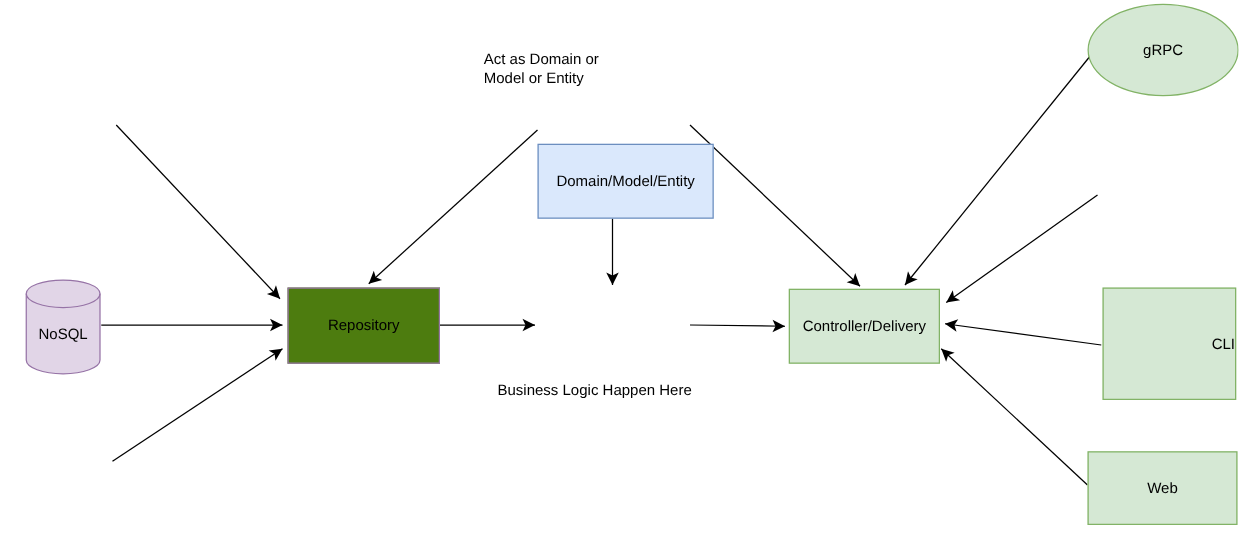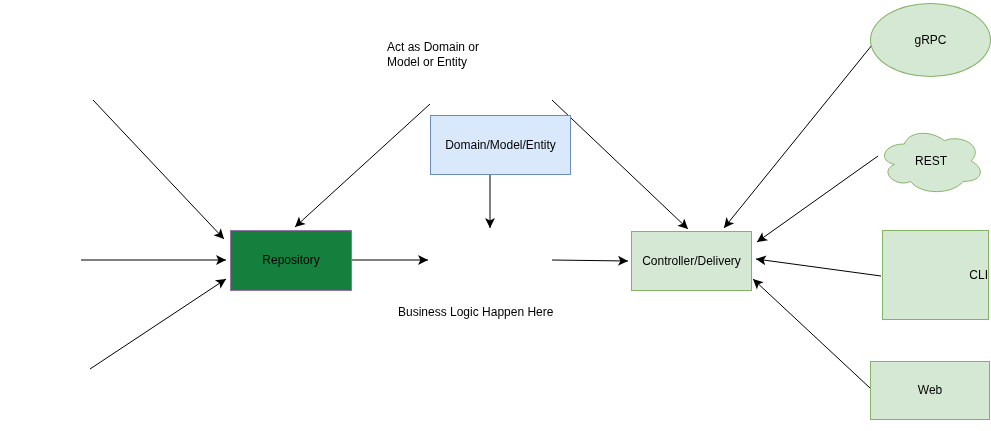--- a/index.html
+++ b/index.html
@@ -7,21 +7,21 @@
     position:relative;width:991px;height:431px;background:#ffffff;
     font-family:"Liberation Sans",sans-serif;font-size:12px;color:#000;
     overflow:hidden;
   }
   .edges{position:absolute;left:0;top:0;}
   .node{
     position:absolute;display:flex;align-items:center;justify-content:center;
     text-align:center;box-sizing:border-box;line-height:15px;
   }
   .rect{border:1px solid;}
-  .purple{background:#15803d;border-color:#9673A6;text-align:center;}
+  .purple{background:#4d7c0f;border-color:#9673A6;text-align:center;}
   .blue{background:#DAE8FC;border-color:#6C8EBF;}
   .yellow{background:#FFF2CC;border-color:#D6B656;}
   .green{background:#D5E8D4;border-color:#82B366;}
   .ellipse{border-radius:50%;}
   .shape-svg{position:absolute;left:0;top:0;width:100%;height:100%;}
   .cyl-label{position:relative;padding-top:12px;}
   .cloud-label{position:relative;}
   .note{position:absolute;text-align:left;white-space:pre-line;line-height:15px;}
 </style>
 </head>
@@ -43,45 +43,46 @@
     <line x1="352" y1="260" x2="428" y2="260" stroke="#000" stroke-width="1" marker-end="url(#arrowhead)"></line>
     <line x1="552" y1="260" x2="628" y2="261" stroke="#000" stroke-width="1" marker-end="url(#arrowhead)"></line>
     <line x1="552" y1="100" x2="688" y2="229" stroke="#000" stroke-width="1" marker-end="url(#arrowhead)"></line>
     <line x1="872" y1="45" x2="724" y2="228" stroke="#000" stroke-width="1" marker-end="url(#arrowhead)"></line>
     <line x1="878" y1="156" x2="757" y2="242" stroke="#000" stroke-width="1" marker-end="url(#arrowhead)"></line>
     <line x1="881" y1="276" x2="756" y2="259" stroke="#000" stroke-width="1" marker-end="url(#arrowhead)"></line>
     <line x1="870" y1="388" x2="753" y2="279" stroke="#000" stroke-width="1" marker-end="url(#arrowhead)"></line>
   </svg>
 
 
+  <div class="node" style="left:20px;top:223px;width:61px;height:77px;">
+    <svg class="shape-svg" viewBox="0 0 61 77">
+      <path d="M1 12 A 29.5 11 0 0 1 60 12 L 60 65 A 29.5 11 0 0 1 1 65 Z" fill="#E1D5E7" stroke="#9673A6" stroke-width="1"></path>
+      <path d="M1 12 A 29.5 11 0 0 0 60 12" fill="none" stroke="#9673A6" stroke-width="1"></path>
+    </svg>
+    <span class="cyl-label">NoSQL</span>
+  </div>
 
 
   <div class="node rect purple" style="left:230px;top:230px;width:122px;height:61px;">
     <span>Repository</span>
   </div>
 
 
   <div class="node rect blue" style="left:430px;top:71px;width:141px;height:60px;margin-top:44px;">
     <span>Domain/Model/Entity</span>
   </div>
 
   <div class="node rect green" style="left:631px;top:231px;width:121px;height:60px;">
     <span>Controller/Delivery</span>
   </div>
 
   <div class="node rect green ellipse" style="left:870px;top:3px;width:121px;height:74px;">
     <span>gRPC</span>
   </div>
 
-  <div class="node" style="left:876px;top:126px;width:110px;height:70px;">
-    <svg class="shape-svg" viewBox="-1 -1 112 72">
-      <path d="M 27.5 17.5 C 5.5 17.5 0 35 17.6 38.5 C 0 46.2 19.8 63 34.1 56 C 44 70 77 70 88 56 C 110 56 110 42 96.25 35 C 110 21 88 7 68.75 14 C 55 3.5 33 3.5 27.5 17.5 Z" fill="#D5E8D4" stroke="#82B366" stroke-width="1"></path>
-    </svg>
-    <span class="cloud-label">REST</span>
-  </div>
 
   <div class="node rect green" style="left:882px;top:230px;width:107px;height:90px;justify-content:flex-end;">
     <span>CLI</span>
   </div>
 
   <div class="node rect green" style="left:870px;top:361px;width:120px;height:59px;">
     <span>Web</span>
   </div>
 
   <div class="note" style="left:387px;top:40px;width:200px;">Act as Domain or

